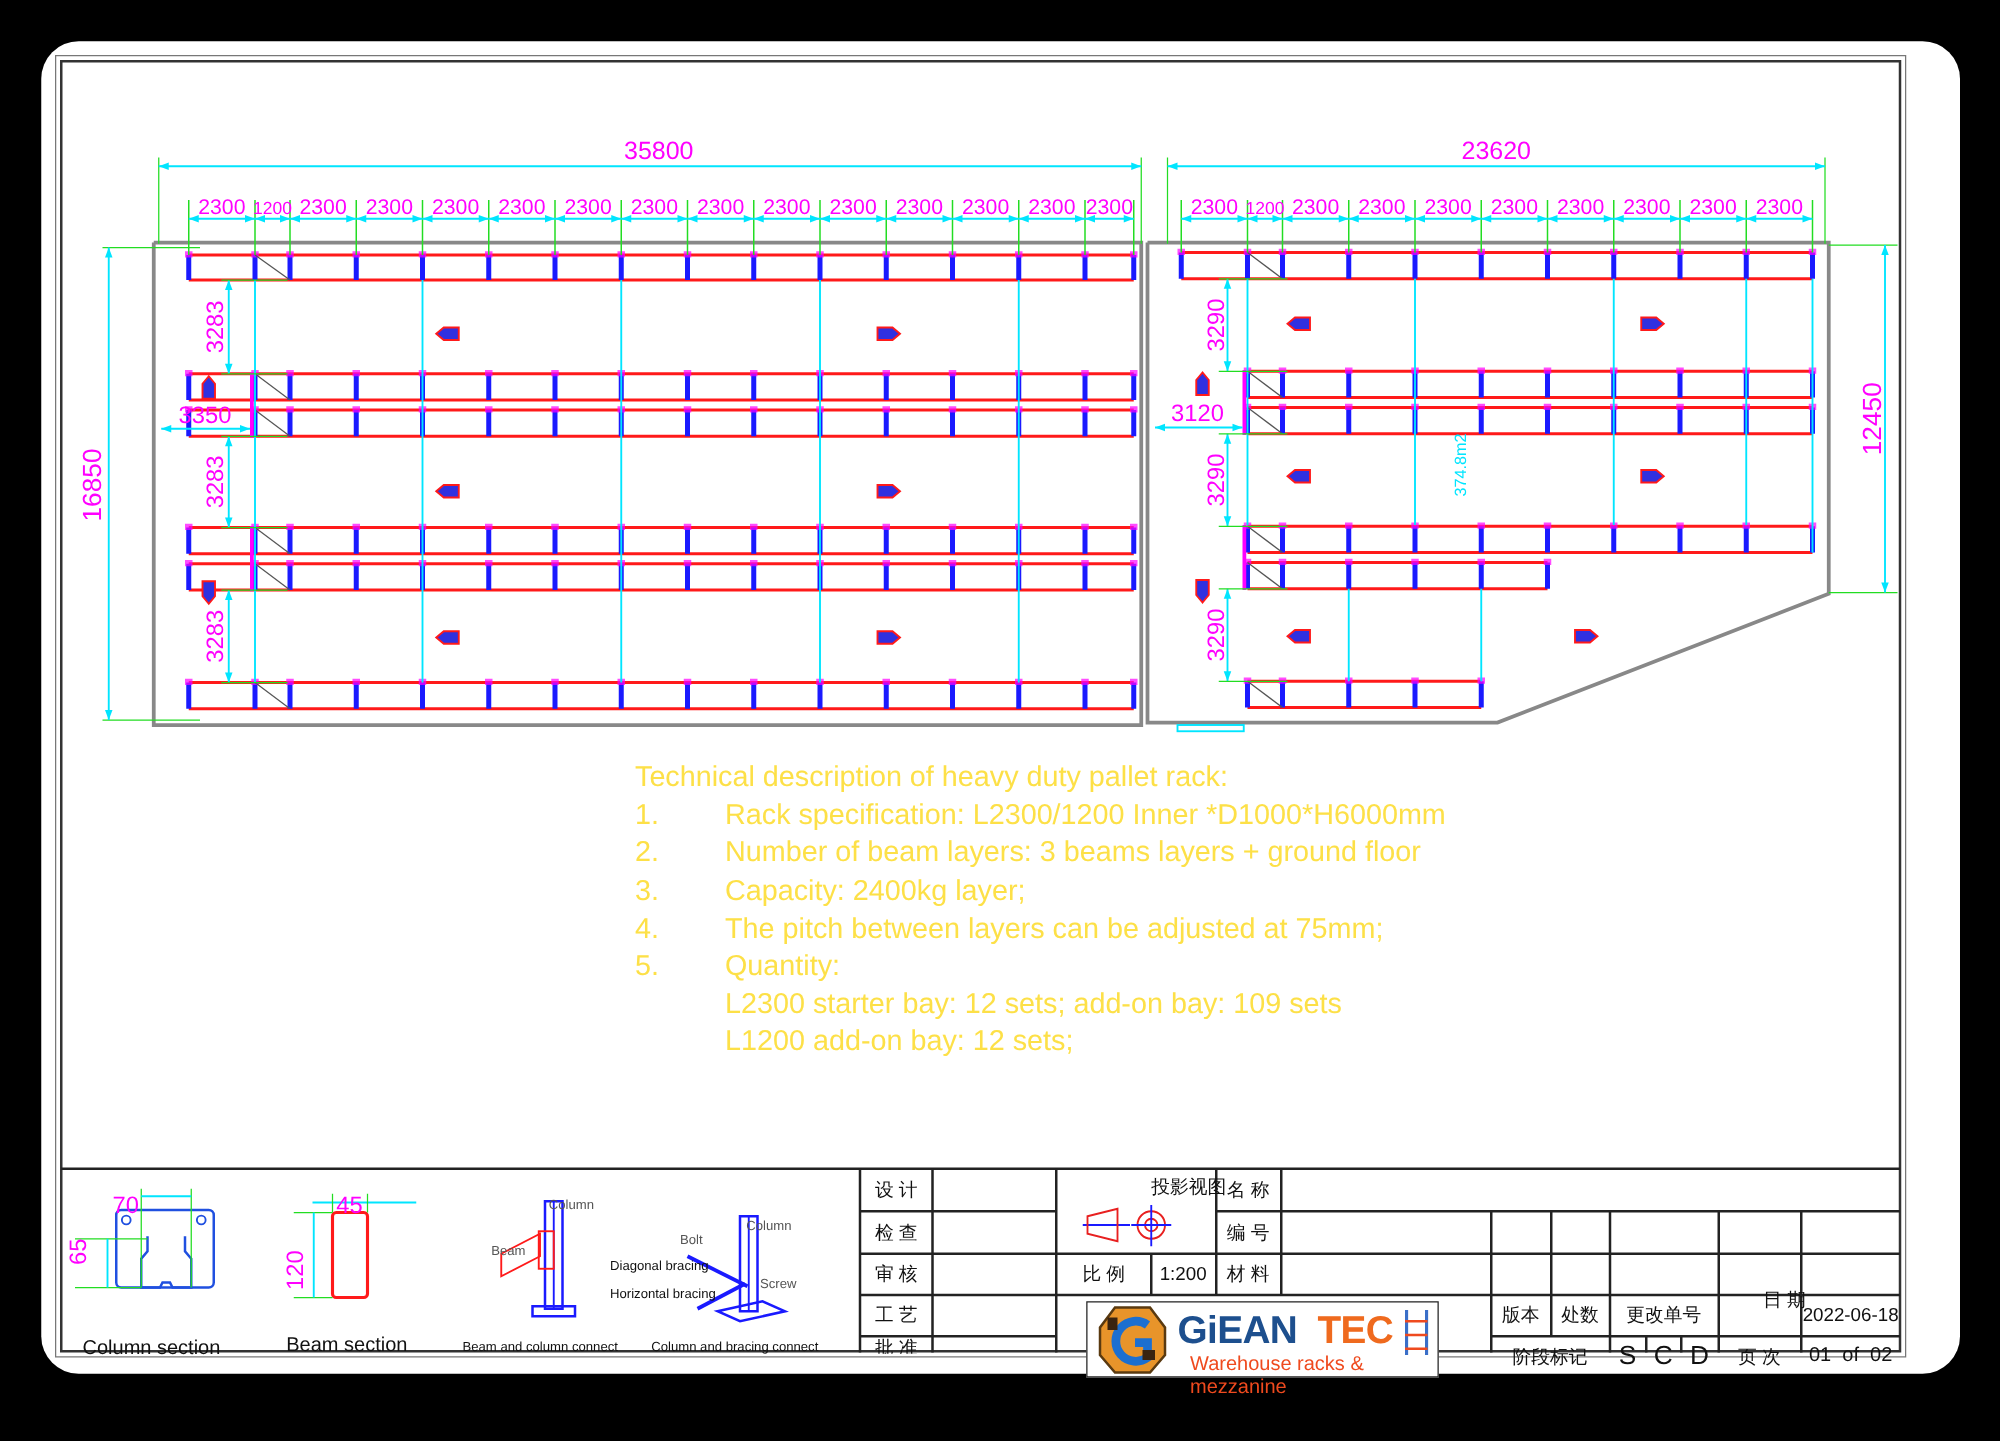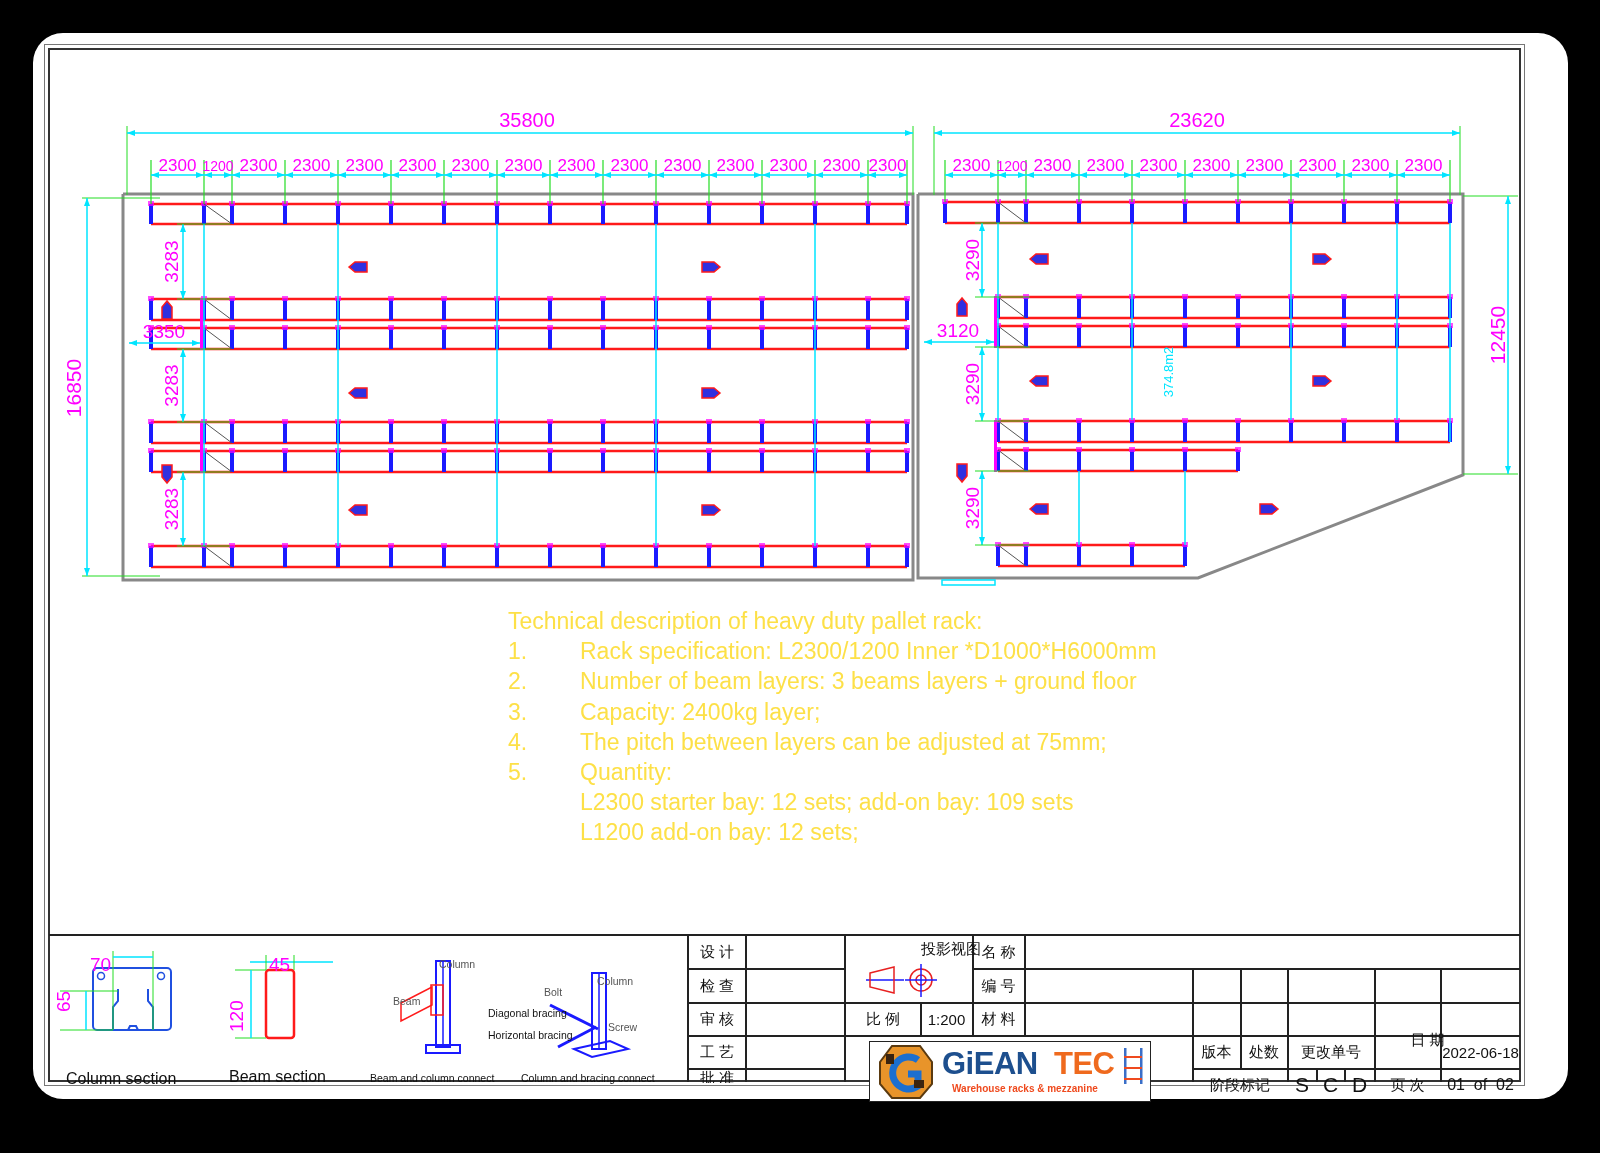--- a/index.html
+++ b/index.html
@@ -12,21 +12,21 @@
   .desc .row{display:flex;white-space:nowrap;}
   .desc .num{width:72px;}
   .desc .indent{padding-left:72px;}
   .tb-line{position:absolute;background:#222;}
   .cell{position:absolute;display:flex;align-items:center;justify-content:center;font-size:15px;color:#111;white-space:nowrap;}
   .cap{position:absolute;font-size:16px;color:#111;white-space:nowrap;}
   .smallcap{position:absolute;font-size:10.5px;color:#111;white-space:nowrap;}
   .logo{position:absolute;left:869px;top:1041px;width:282px;height:61px;border:1.5px solid #222;box-sizing:border-box;background:#fff;}
   .logo .brand1{position:absolute;left:72px;top:4px;font-size:31px;font-weight:bold;color:#1d4f8e;letter-spacing:-0.5px;}
   .logo .brand2{position:absolute;left:184px;top:4px;font-size:31px;font-weight:bold;color:#ef6a1e;letter-spacing:-0.5px;}
-  .logo .tag{position:absolute;left:82px;top:41px;font-size:10px;font-weight:bold;color:#ef4a1e;}
+  .logo .tag{position:absolute;left:82px;top:41px;font-size:16px;font-weight:normal;color:#ef4a1e;}
 </style>
 </head>
 <body>
 
 <div class="sheet"></div>
 <div class="frame2"></div>
 <div class="frame"></div>
 
 <svg class="plan" id="plan" width="1600" height="1153">
     <polyline points="123,194 913,194 913,580 123,580 123,194" fill="none" stroke="#888888" stroke-width="3"></polyline>

